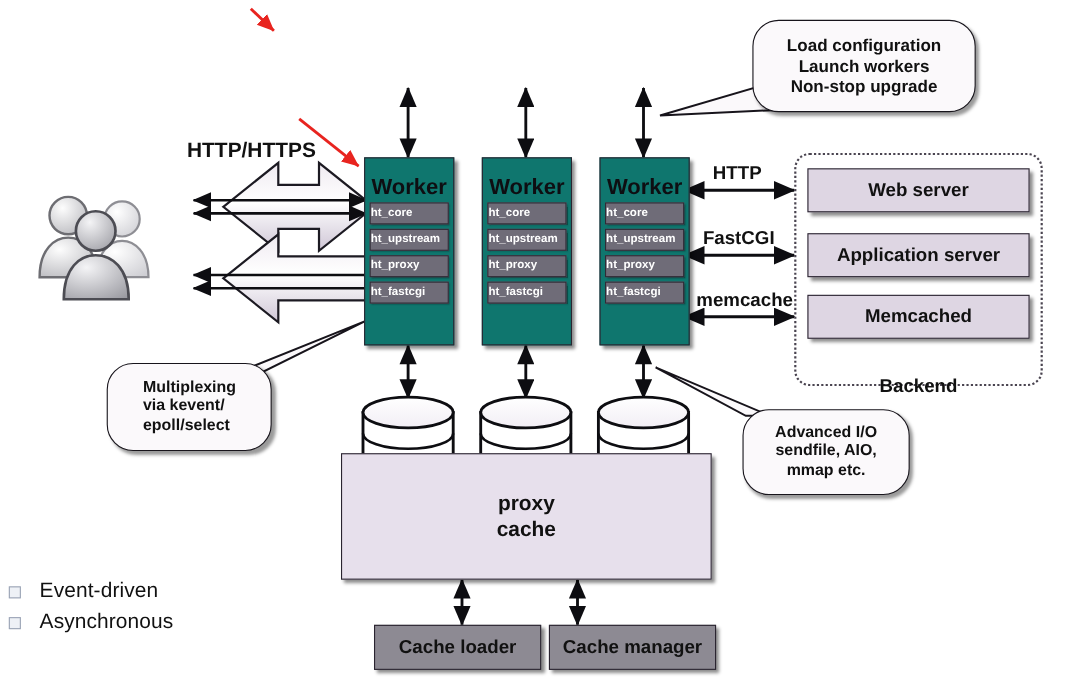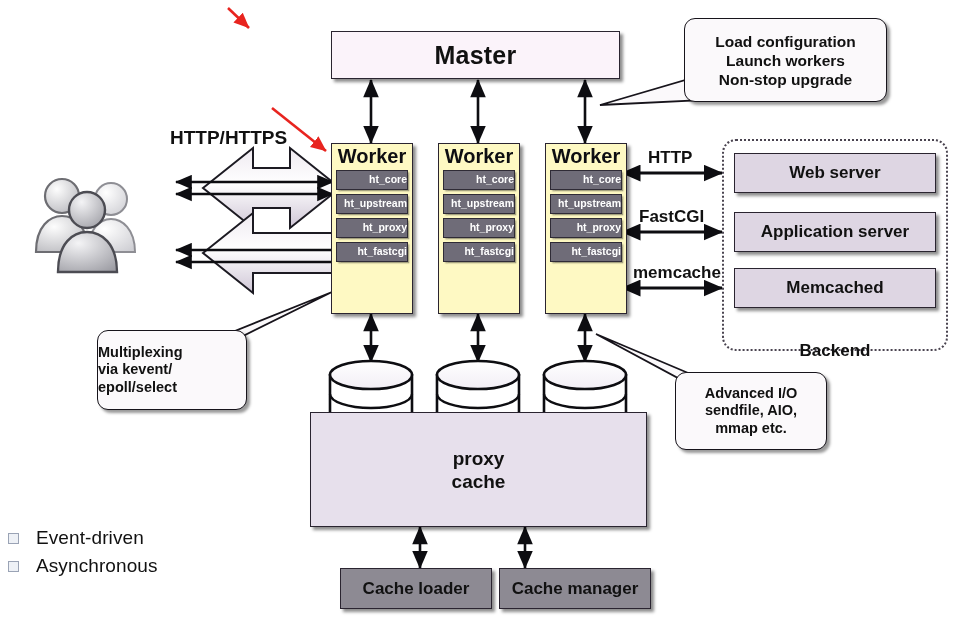--- a/index.html
+++ b/index.html
@@ -16,38 +16,38 @@
     display:flex;align-items:center;justify-content:center;
     text-align:center;
     border:1.5px solid #2a2430;
     box-shadow:3px 3px 3px rgba(0,0,0,.45);
   }
   .master-box{
     background:#fbf3fa;
     font-size:25px;font-weight:600;letter-spacing:.2px;
   }
   .worker-box{
-    background:#fef9c3;
+    background:#0f766e;
     flex-direction:column;justify-content:flex-start;
-    padding:1px 5px 6px 5px;
+    padding:15px 5px 6px 5px;
   }
   .worker-title{
     font-size:20px;font-weight:600;line-height:22px;margin-bottom:3px;
     color:#0e0e12;
   }
   .module{
     width:100%;
     background:#6f6c78;
     border:1.3px solid #2f2b36;
     color:#fff;
     font-size:10.5px;font-weight:700;
     line-height:15px;
     padding:1px 0 2px 0;
     margin-bottom:4px;
-    text-align:right;
+    text-align:left;
     box-shadow:1.5px 1.5px 1.5px rgba(0,0,0,.35);
   }
   .backend-item{
     background:#ded6e3;
     font-size:17px;font-weight:600;
   }
   .dark-box{
     background:#8d8a93;
     font-size:17px;font-weight:600;
     color:#111;
@@ -65,21 +65,21 @@
   .backend-label{
     position:absolute;text-align:center;
     font-size:17px;font-weight:600;
   }
 
   
   .callout{
     position:absolute;box-sizing:border-box;
     background:#fbf9fb;
     border:1.7px solid #17141b;
-    border-radius:11px;
+    border-radius:24px;
     display:flex;align-items:center;justify-content:center;
     text-align:center;
     font-size:15.5px;font-weight:700;line-height:19px;
     box-shadow:3px 3px 3px rgba(0,0,0,.4);
     padding:3px 6px;
   }
   .callout.small{font-size:14.5px;line-height:17.5px;}
 
   
   .lbl{
@@ -218,23 +218,20 @@
 
       <g>
         <path d="M544,375 L544,430 A41,14 0 0 0 626,430 L626,375 Z" fill="#ffffff" stroke="#0d0d11" stroke-width="2.6"></path>
         <ellipse cx="585" cy="375" rx="41" ry="14" fill="url(#diskTop)" stroke="#0d0d11" stroke-width="2.6"></ellipse>
         <path d="M544,394 A41,14 0 0 0 626,394" fill="none" stroke="#0d0d11" stroke-width="2.4"></path>
         <path d="M544,412 A41,14 0 0 0 626,412" fill="none" stroke="#0d0d11" stroke-width="2.4"></path>
       </g>
     </g>
   </svg>
 
-  <div class="box master-box" style="left:331px;top:31px;width:289px;height:48px;">
-    <span>Master</span>
-  </div>
 
   <div class="box worker-box" style="left:331px;top:143px;width:82px;height:171px;">
     <div class="worker-title">Worker</div>
     <div class="module">ht_core</div>
     <div class="module">ht_upstream</div>
     <div class="module">ht_proxy</div>
     <div class="module">ht_fastcgi</div>
   </div>
 
   <div class="box worker-box" style="left:438px;top:143px;width:82px;height:171px;">
@@ -283,21 +280,21 @@
   <div class="box dark-box" style="left:499px;top:568px;width:152px;height:41px;">
     <span>Cache manager</span>
   </div>
 
   <div class="callout" style="left:684px;top:18px;width:203px;height:84px;flex-direction:column;">
     <span>Load configuration</span>
     <span>Launch workers</span>
     <span>Non-stop upgrade</span>
   </div>
 
-  <div class="callout small" style="left:97px;top:330px;width:150px;height:80px;flex-direction:column;align-items:flex-start;padding-left:0;">
+  <div class="callout small" style="left:97px;top:330px;width:150px;height:80px;flex-direction:column;align-items:flex-start;padding-left:32px;">
     <span>Multiplexing</span>
     <span>via kevent/</span>
     <span>epoll/select</span>
   </div>
 
   <div class="callout small" style="left:675px;top:372px;width:152px;height:78px;flex-direction:column;">
     <span>Advanced I/O</span>
     <span>sendfile, AIO,</span>
     <span>mmap etc.</span>
   </div>

